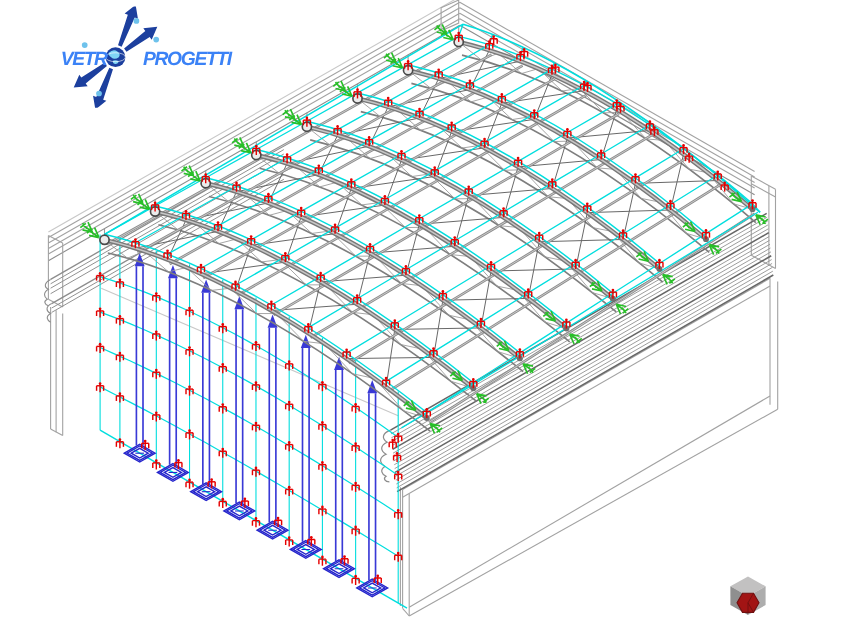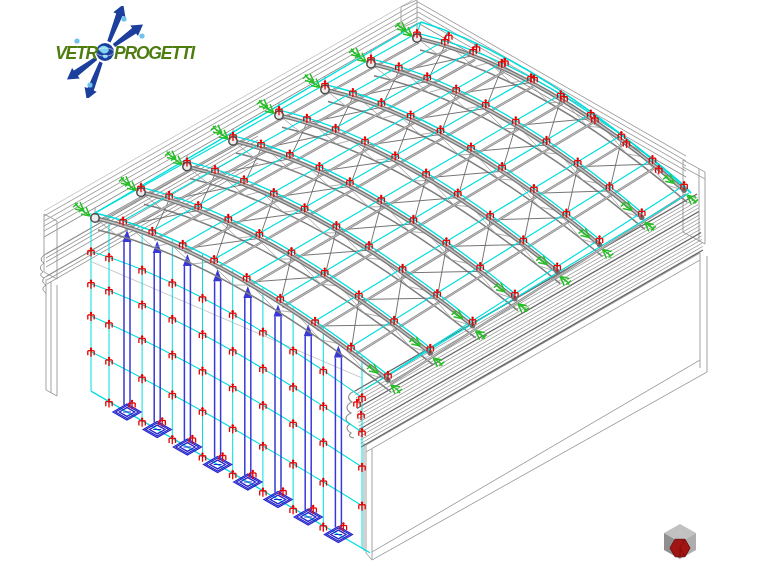--- a/index.html
+++ b/index.html
@@ -2,23 +2,23 @@
 <html><head>
 <meta charset="utf-8">
 <style>
   html,body{margin:0;padding:0;background:#fff;}
   #stage{position:relative;width:768px;height:576px;background:#fff;overflow:hidden;
          font-family:"Liberation Sans",sans-serif;}
   #model-svg{position:absolute;left:0;top:0;}
   
   #logo{position:absolute;left:52px;top:6px;width:170px;height:92px;}
   #logo .brand{position:absolute;top:37px;font-weight:bold;font-style:italic;
-               font-size:17.5px;color:#4d7c0f;letter-spacing:-1.2px;white-space:nowrap;}
+               font-size:17.5px;color:#3b82f6;letter-spacing:-1.2px;white-space:nowrap;}
   #brand-left{left:0;width:45px;text-align:right;}
-  #brand-right{left:62px;}
+  #brand-right{left:78px;}
   #logo-art{position:absolute;left:0;top:0;}
   
   #view-cube{position:absolute;left:658px;top:516px;}
 </style>
 </head>
 <body>
 
 <div id="stage">
   <svg id="model-svg" width="768" height="576" viewBox="0 0 768 576">
       <defs>

